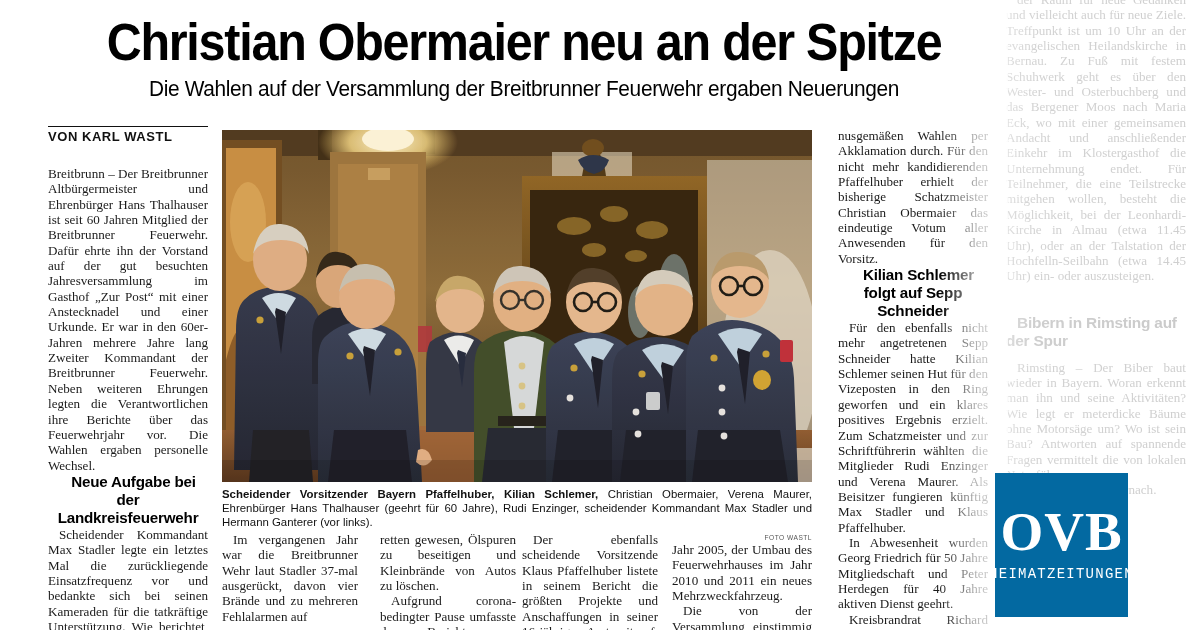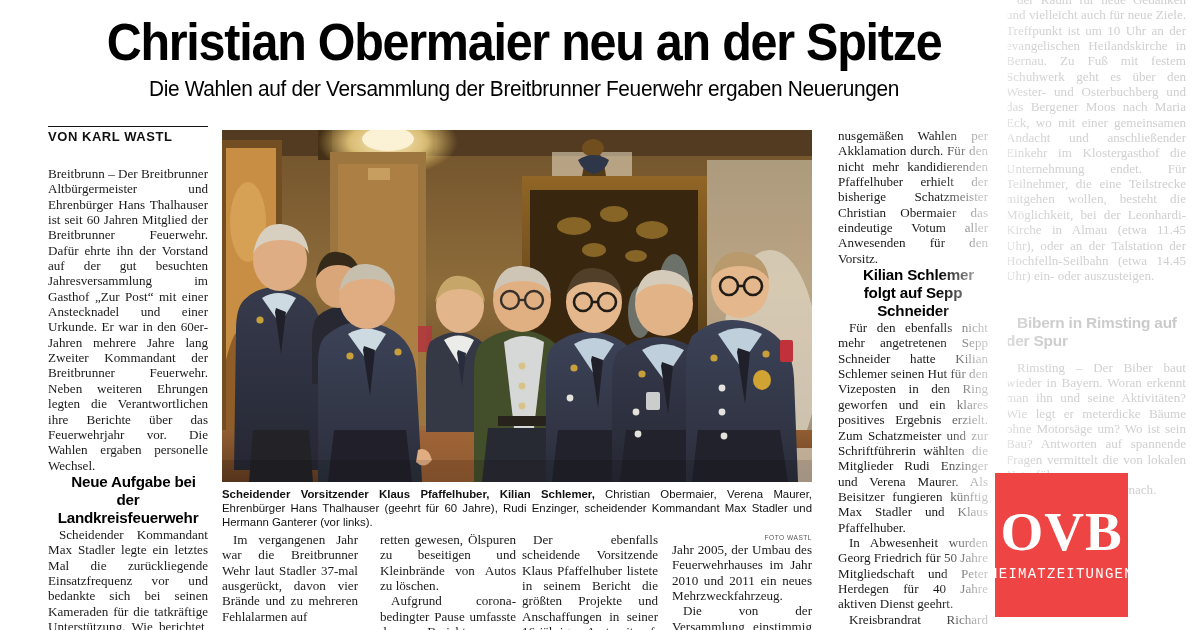--- a/index.html
+++ b/index.html
@@ -356,32 +356,32 @@
             <circle cx="502" cy="306" r="3.4"></circle>
           </g>
       </g>
 
       <rect x="0" y="0" width="590" height="352" fill="#c98a30" opacity=".07"></rect>
       <rect x="0" y="330" width="590" height="22" fill="#000" opacity=".12"></rect>
     </svg>
   </div>
 
   <div class="caption">
-    <b>Scheidender Vorsitzender Klaus Pfaffelhuber, Kilian Schlemer,</b><span> Christian Obermaier, Verena Maurer, Ehrenbürger Hans Thalhauser (geehrt für 60 Jahre), Rudi Enzinger, scheidender Kommandant Max Stadler und Hermann Ganterer (vor links).</span>
+    <b>Scheidender Vorsitzender Bayern Pfaffelhuber, Kilian Schlemer,</b><span> Christian Obermaier, Verena Maurer, Ehrenbürger Hans Thalhauser (geehrt für 60 Jahre), Rudi Enzinger, scheidender Kommandant Max Stadler und Hermann Ganterer (vor links).</span>
     <div class="credit">FOTO WASTL</div>
   </div>
 
   <div class="rail">
     <p class="noindent">der Raum für neue Gedanken und vielleicht auch für neue Ziele. Treffpunkt ist um 10 Uhr an der evangelischen Heilandskirche in Bernau. Zu Fuß mit festem Schuhwerk geht es über den Wester- und Osterbuchberg und das Bergener Moos nach Maria Eck, wo mit einer gemeinsamen Andacht und anschließender Einkehr im Klostergasthof die Unternehmung endet. Für Teilnehmer, die eine Teilstrecke mitgehen wollen, besteht die Möglichkeit, bei der Leonhardi-Kirche in Almau (etwa 11.45 Uhr), oder an der Talstation der Hochfelln-Seilbahn (etwa 14.45 Uhr) ein- oder auszusteigen.</p>
     <p class="subhead">Bibern in Rimsting auf der Spur</p>
     <p class="noindent">Rimsting – Der Biber baut wieder in Bayern. Woran erkennt man ihn und seine Aktivitäten? Wie legt er meterdicke Bäume ohne Motorsäge um? Wo ist sein Bau? Antworten auf spannende Fragen vermittelt die von lokalen Naturfüh-</p>
     <p>am Strandbad Westernach.</p>
   </div>
 
   <div class="col5-veil"></div>
   <div class="rail-veil"></div>
 
-  <div class="ovb" style="--ovb-blue: #17609e; background: #ef4444;">
+  <div class="ovb" style="--ovb-blue: #17609e; background: #0369a1;">
     <div class="ovb-main">OVB</div>
     <div class="ovb-sub">HEIMATZEITUNGEN</div>
   </div>
 
 </div>
 
 </body></html>

